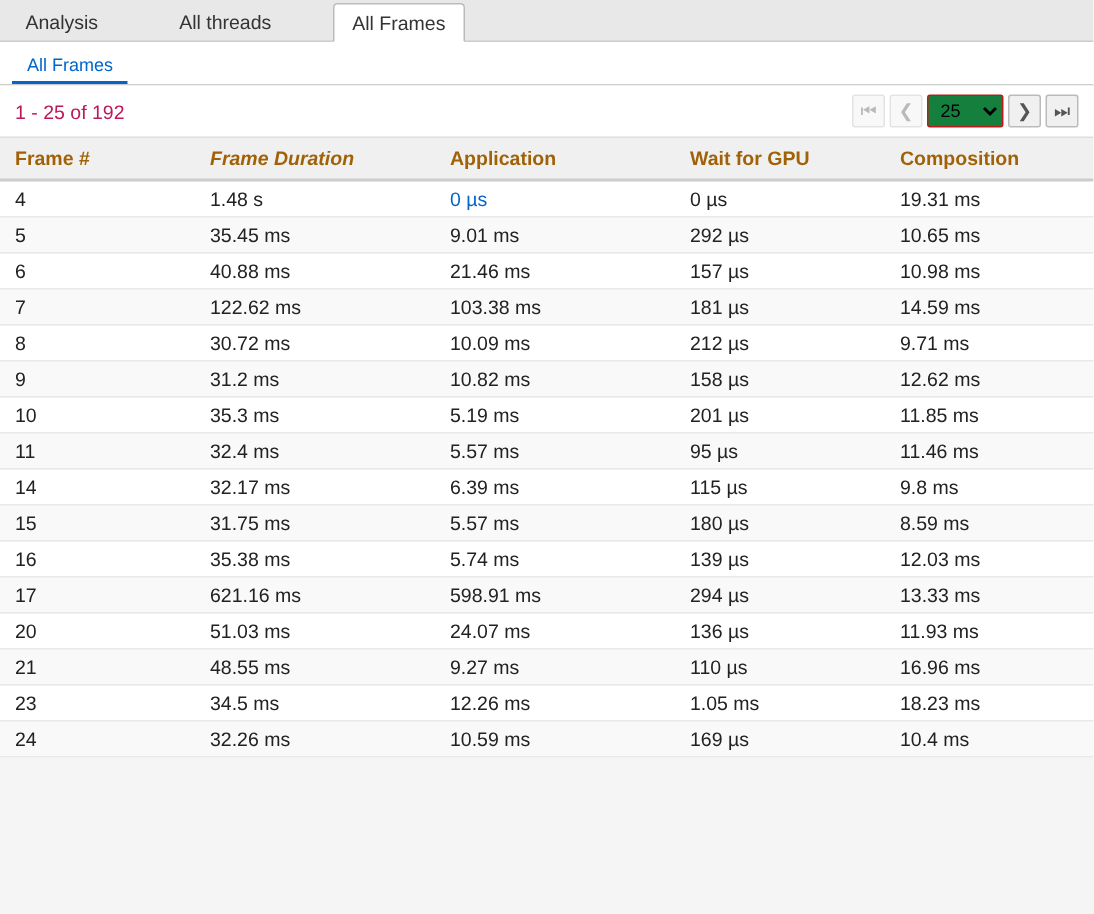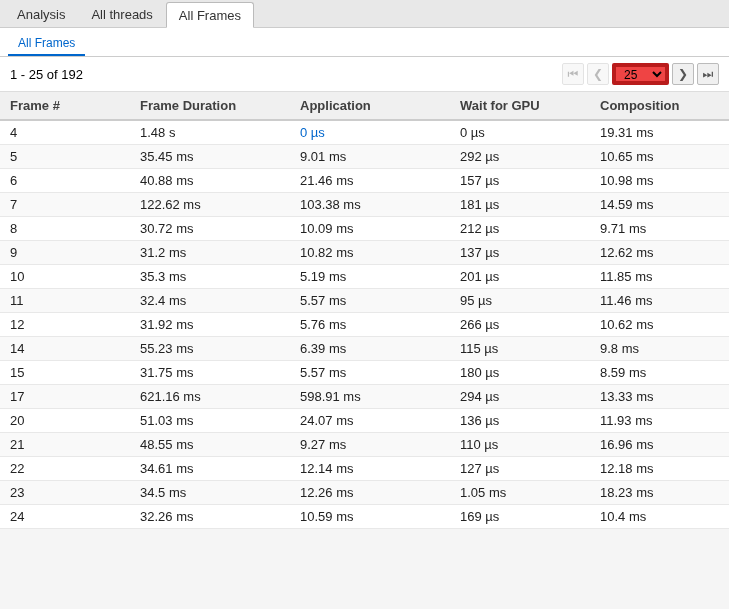--- a/index.html
+++ b/index.html
@@ -13,20 +13,21 @@
     }
 
     
     .tab-bar {
       display: flex;
       align-items: flex-end;
       background: #e8e8e8;
       border-bottom: 1px solid #ccc;
       padding: 0 4px;
       height: 28px;
+      gap: 28px;
     }
     .tab {
       padding: 5px 12px;
       cursor: pointer;
       border: 1px solid transparent;
       border-bottom: none;
       border-radius: 3px 3px 0 0;
       background: transparent;
       font-size: 13px;
       color: #333;
@@ -66,21 +67,21 @@
     .pagination-bar {
       display: flex;
       align-items: center;
       justify-content: space-between;
       background: #fff;
       padding: 6px 10px;
       border-bottom: 1px solid #ddd;
     }
     .pagination-info {
       font-size: 13px;
-      color: #000000;
+      color: #be185d;
       text-align: center;
     }
     .pagination-controls {
       display: flex;
       align-items: center;
       gap: 3px;
     }
     .page-btn {
       width: 22px;
       height: 22px;
@@ -93,57 +94,57 @@
       border-radius: 2px;
       font-size: 12px;
       color: #555;
     }
     .page-btn.disabled {
       opacity: 0.4;
       cursor: default;
     }
     .page-select {
       height: 22px;
-      border: 4px solid #b91c1c;
-      background: #ef4444;
+      border: 1px solid #b91c1c;
+      background: #15803d;
       font-size: 12px;
       padding: 0 4px;
       cursor: pointer;
       border-radius: 2px;
     }
 
     
     .data-table {
       width: 100%;
       border-collapse: collapse;
       background: #fff;
     }
     .data-table th {
       text-align: left;
       padding: 6px 10px;
       background: #f0f0f0;
       border-bottom: 2px solid #ccc;
       font-weight: 600;
       font-size: 13px;
-      color: #404040;
+      color: #a16207;
       white-space: nowrap;
     }
     .data-table td {
       padding: 4px 10px;
       border-bottom: 1px solid #e8e8e8;
       font-size: 13px;
       white-space: nowrap;
     }
     .data-table tr:nth-child(even) td {
       background: #f9f9f9;
     }
 
     
     .col-frame { width: 130px; }
-    .col-duration { width: 160px; }
+    .col-duration { width: 160px; font-style: italic; }
     .col-application { width: 160px; margin-top: 47px; }
     .col-wait { width: 140px; }
     .col-composition { width: auto; }
 
     .highlight-blue { color: #0066cc; }
   </style>
 </head>
 <body>
 
 <div class="tab-bar">
@@ -223,59 +224,59 @@
         <td>8</td>
         <td>30.72 ms</td>
         <td>10.09 ms</td>
         <td>212 µs</td>
         <td>9.71 ms</td>
       </tr>
       <tr>
         <td>9</td>
         <td>31.2 ms</td>
         <td>10.82 ms</td>
-        <td>137 µs</td>
+        <td>158 µs</td>
         <td>12.62 ms</td>
       </tr>
       <tr>
         <td>10</td>
         <td>35.3 ms</td>
         <td>5.19 ms</td>
         <td>201 µs</td>
         <td>11.85 ms</td>
       </tr>
       <tr>
         <td>11</td>
         <td>32.4 ms</td>
         <td>5.57 ms</td>
         <td>95 µs</td>
         <td>11.46 ms</td>
       </tr>
       <tr>
-        <td>12</td>
-        <td>31.92 ms</td>
-        <td>5.76 ms</td>
-        <td>266 µs</td>
-        <td>10.62 ms</td>
-      </tr>
-      <tr>
         <td>14</td>
-        <td>55.23 ms</td>
+        <td>32.17 ms</td>
         <td>6.39 ms</td>
         <td>115 µs</td>
         <td>9.8 ms</td>
       </tr>
       <tr>
         <td>15</td>
         <td>31.75 ms</td>
         <td>5.57 ms</td>
         <td>180 µs</td>
         <td>8.59 ms</td>
       </tr>
       <tr>
+        <td>16</td>
+        <td>35.38 ms</td>
+        <td>5.74 ms</td>
+        <td>139 µs</td>
+        <td>12.03 ms</td>
+      </tr>
+      <tr>
         <td>17</td>
         <td>621.16 ms</td>
         <td>598.91 ms</td>
         <td>294 µs</td>
         <td>13.33 ms</td>
       </tr>
       <tr>
         <td>20</td>
         <td>51.03 ms</td>
         <td>24.07 ms</td>
@@ -283,27 +284,20 @@
         <td>11.93 ms</td>
       </tr>
       <tr>
         <td>21</td>
         <td>48.55 ms</td>
         <td>9.27 ms</td>
         <td>110 µs</td>
         <td>16.96 ms</td>
       </tr>
       <tr>
-        <td>22</td>
-        <td>34.61 ms</td>
-        <td>12.14 ms</td>
-        <td>127 µs</td>
-        <td>12.18 ms</td>
-      </tr>
-      <tr>
         <td>23</td>
         <td>34.5 ms</td>
         <td>12.26 ms</td>
         <td>1.05 ms</td>
         <td>18.23 ms</td>
       </tr>
       <tr>
         <td>24</td>
         <td>32.26 ms</td>
         <td>10.59 ms</td>

